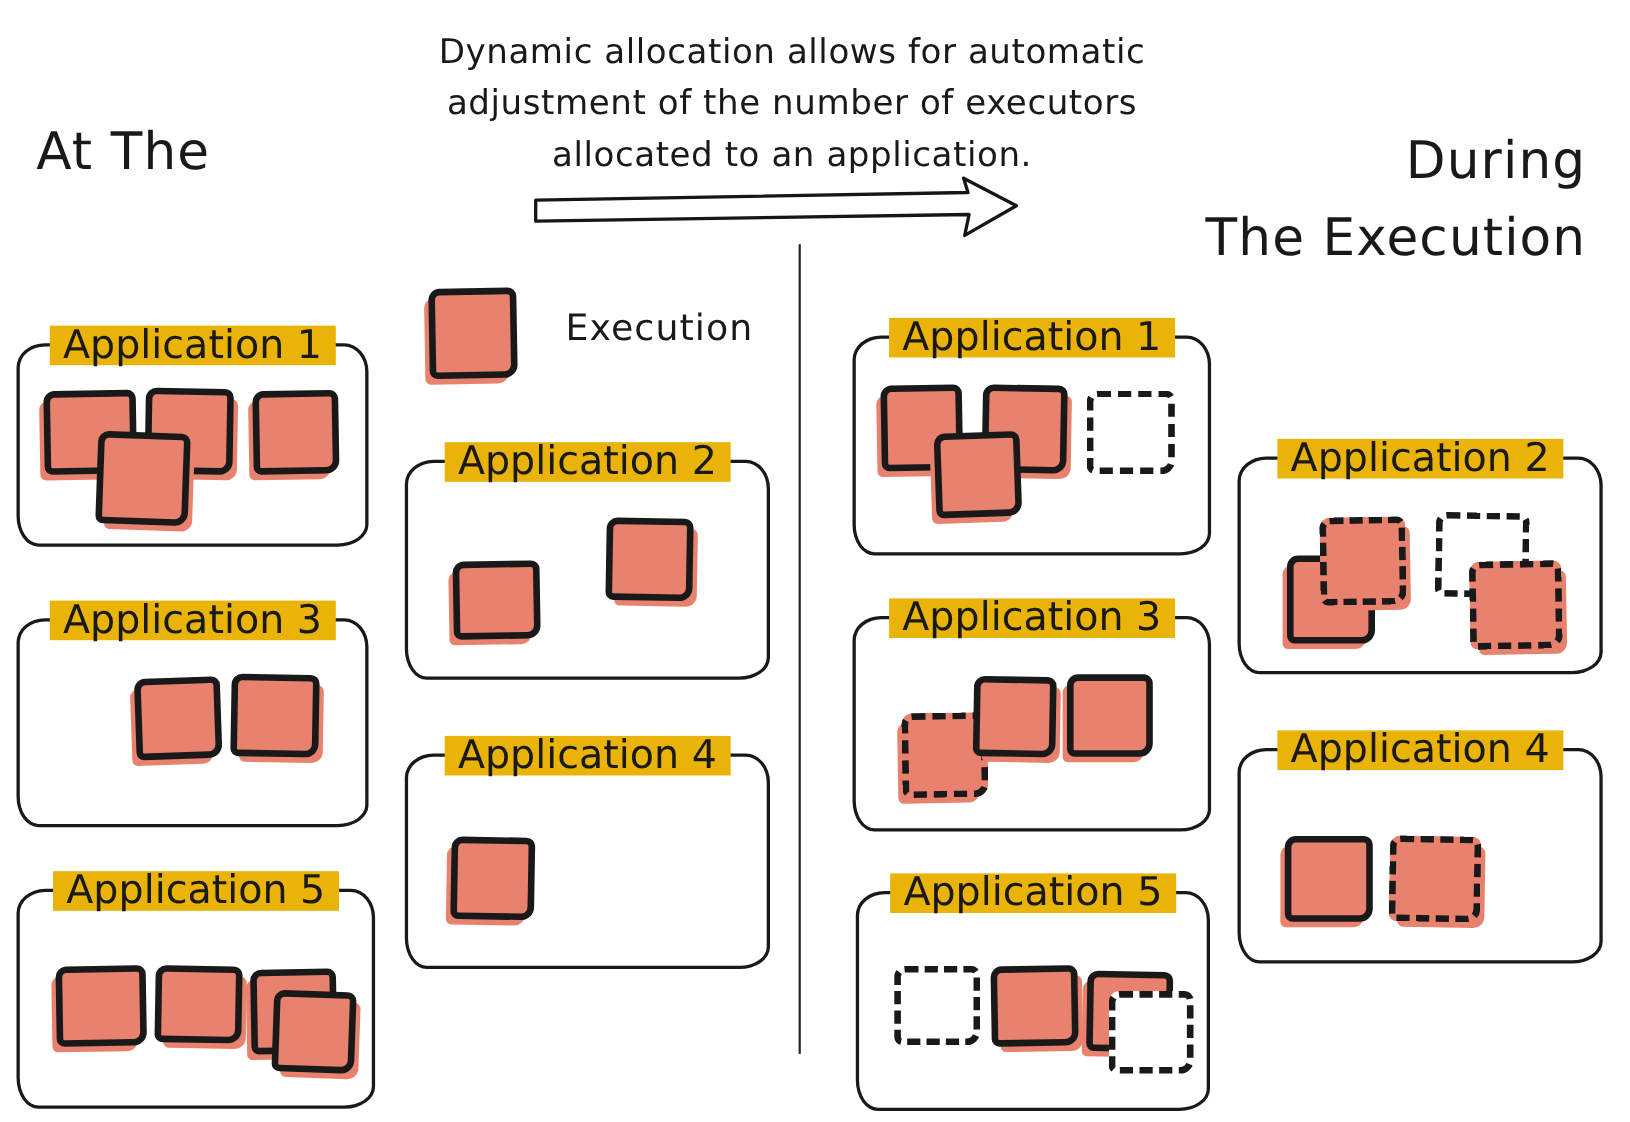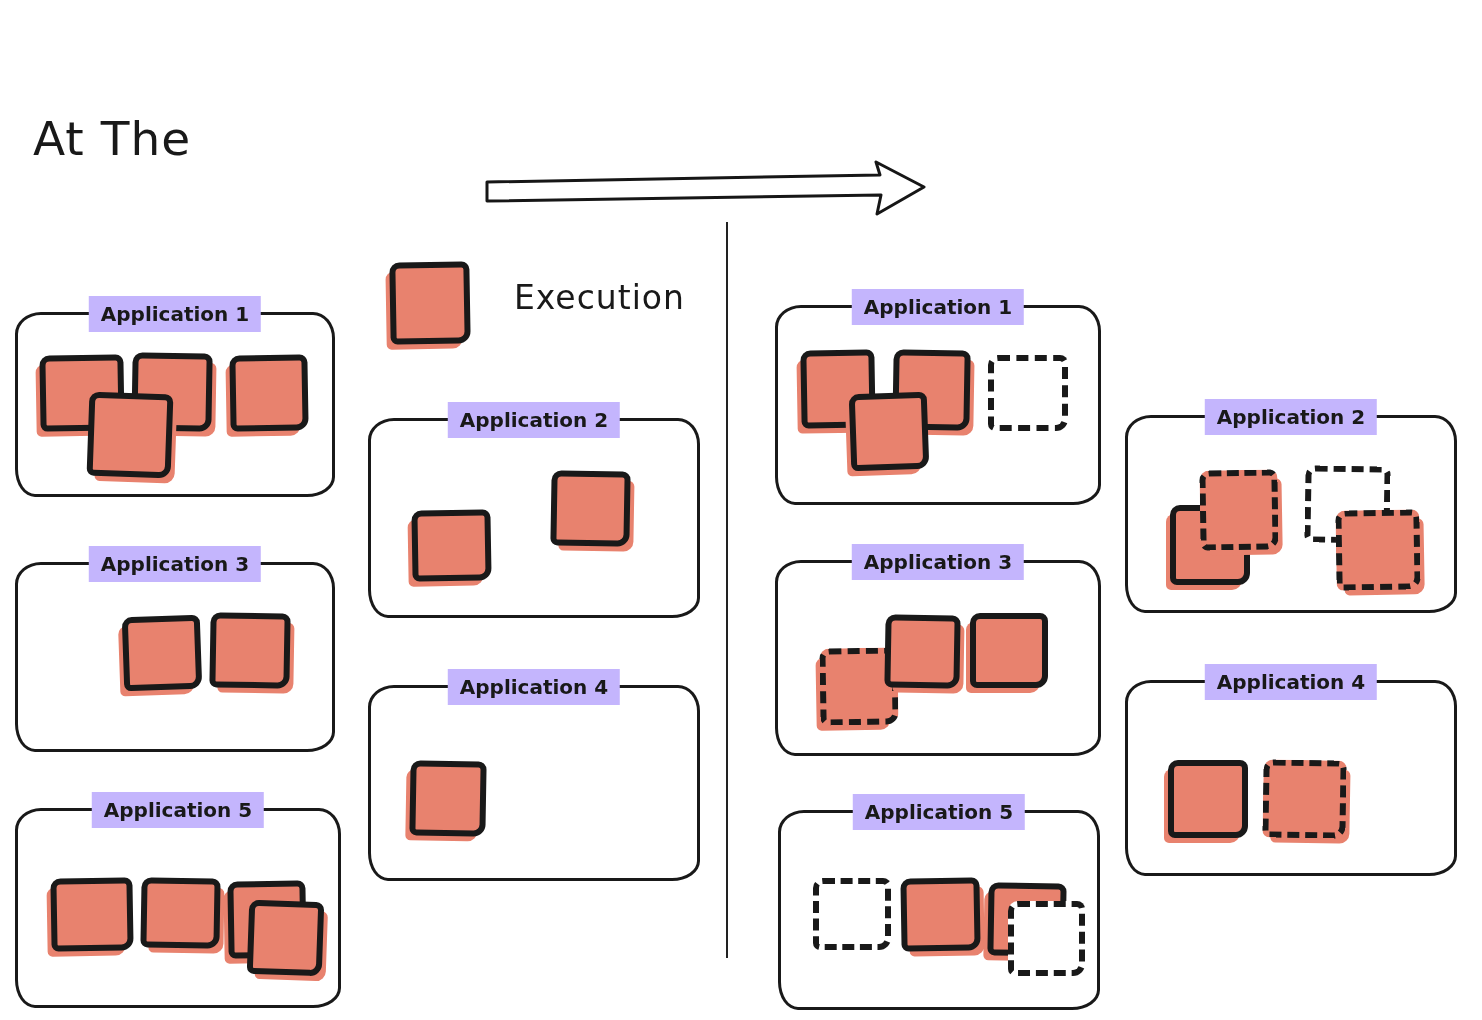--- a/index.html
+++ b/index.html
@@ -15,40 +15,49 @@
   .divider{position:absolute;left:726px;top:222px;width:2px;height:736px;background:#222;}
   .arrow-svg{position:absolute;left:483px;top:155px;}
   .legend{position:absolute;left:0;top:0;}
   .legend-label{position:absolute;left:514px;top:278px;font-size:33px;letter-spacing:1px;}
   .app-box{
     position:absolute;background:#fff;border:3.5px solid #191919;box-sizing:border-box;
     border-radius:26px 22px 28px 20px / 22px 26px 20px 28px;
   }
   .app-label{
     position:absolute;top:-19px;left:50%;transform:translateX(-50%);
-    background:#c4b5fd;padding:0 12px;font-size:20px;line-height:36px;white-space:nowrap;font-weight:bold;
+    background:#eab308;padding:0 12px;font-size:36px;line-height:36px;white-space:nowrap;
   }
   .sq{position:absolute;border:6px solid #191919;box-sizing:border-box;
     border-radius:10px 8px 12px 7px;}
   .sq.filled{background:#E8826E;}
   .sq.dashed-empty{border-style:dashed;background:#fff;}
   .sq.dashed-filled{border-style:dashed;background:#E8826E;}
   .sq.sh-l{box-shadow:-6px 7px 0 -2px #E8826E;}
   .sq.sh-r{box-shadow:6px 7px 0 -2px #E8826E;}
 </style>
 </head>
 <body>
 
 <div id="canvas">
 
+  <div class="title-block">
+    <div>Dynamic allocation allows for automatic</div>
+    <div>adjustment of the number of executors</div>
+    <div>allocated to an application.</div>
+  </div>
 
   <div class="heading left">
     <div>At The</div>
   </div>
 
+  <div class="heading right">
+    <div>During</div>
+    <div>The Execution</div>
+  </div>
 
   <svg class="arrow-svg" width="448" height="66" viewBox="0 0 448 66">
     <path d="M4,27 L397,20 L393,7 L441,32 L394,59 L398,40 L4,46 Z" fill="#ffffff" stroke="#161616" stroke-width="3" stroke-linejoin="round"></path>
   </svg>
 
   <div class="divider"></div>
 
   <div class="legend">
     <div class="sq filled sh-l" style="left:390px;top:262px;width:80px;height:82px;transform:rotate(-1deg);"></div>
     <span class="legend-label">Execution</span>

